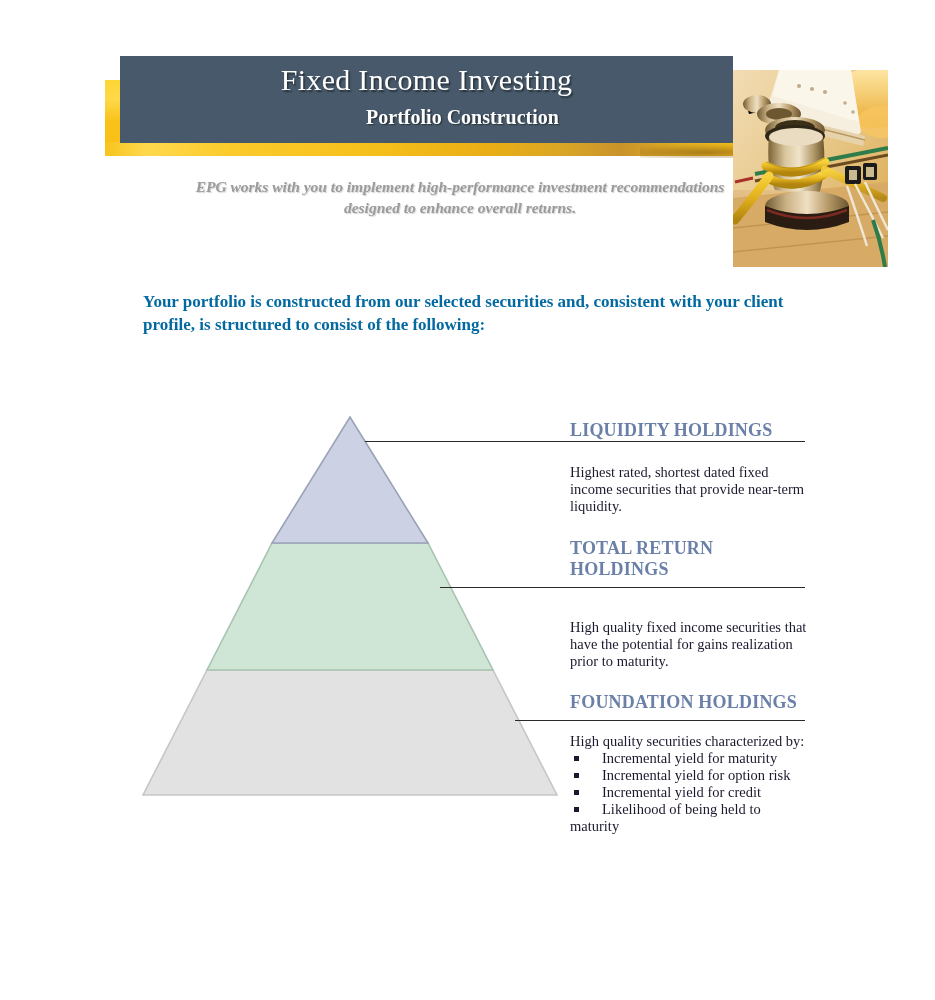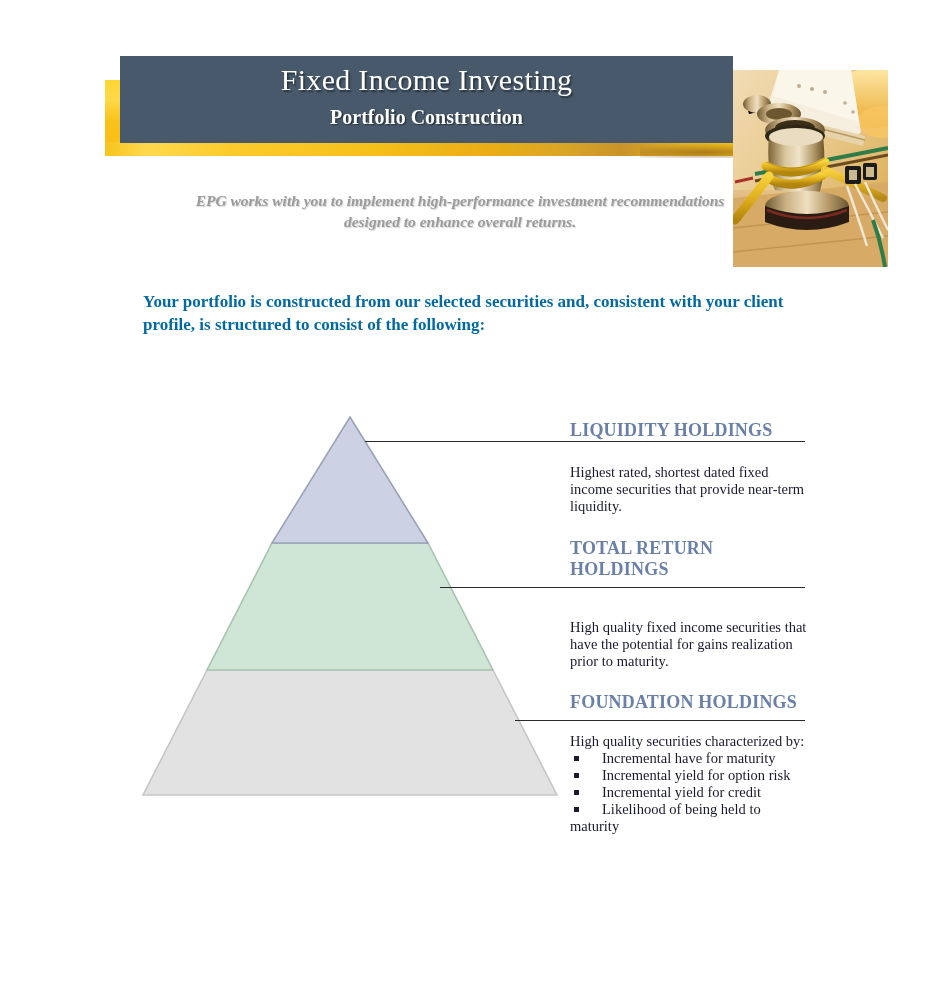--- a/index.html
+++ b/index.html
@@ -72,26 +72,27 @@
   .title-sub {
     position: absolute;
     left: 0; top: 50px;
     width: 613px;
     text-align: center;
     color: #ffffff;
     font-size: 20px;
     font-weight: bold;
     text-shadow: 1.3px 1.3px 1.3px rgba(0,0,0,.45);
     white-space: nowrap;
+    padding-left: 36px;
   }
 
   
   .tagline {
     position: absolute;
-    left: 180px; top: 190px;
+    left: 180px; top: 176px;
     width: 560px;
     text-align: center;
     color: #9b9b9b;
     font-style: italic;
     font-weight: bold;
     font-size: 15.5px;
     line-height: 21px;
     text-shadow: 1px 1px 1px rgba(170,170,170,.5);
   }
 
@@ -326,19 +327,19 @@
 <div class="section sec-2">
   <div class="sec-title">TOTAL RETURN</div>
   <div class="sec-title">HOLDINGS</div>
   <div class="sec-body">High quality fixed income securities that have the potential for gains realization prior to maturity.</div>
 </div>
 
 <div class="section sec-3">
   <div class="sec-title">FOUNDATION HOLDINGS</div>
   <div class="sec-body">High quality securities characterized by:</div>
   <ul class="bullets">
-    <li><span class="sq"></span><span>Incremental have for maturity</span></li>
+    <li><span class="sq"></span><span>Incremental yield for maturity</span></li>
     <li><span class="sq"></span><span>Incremental yield for option risk</span></li>
     <li><span class="sq"></span><span>Incremental yield for credit</span></li>
     <li><span class="sq"></span><span>Likelihood of being held to</span></li>
   </ul>
   <div class="tail-line">maturity</div>
 </div>
 
 </body></html>

